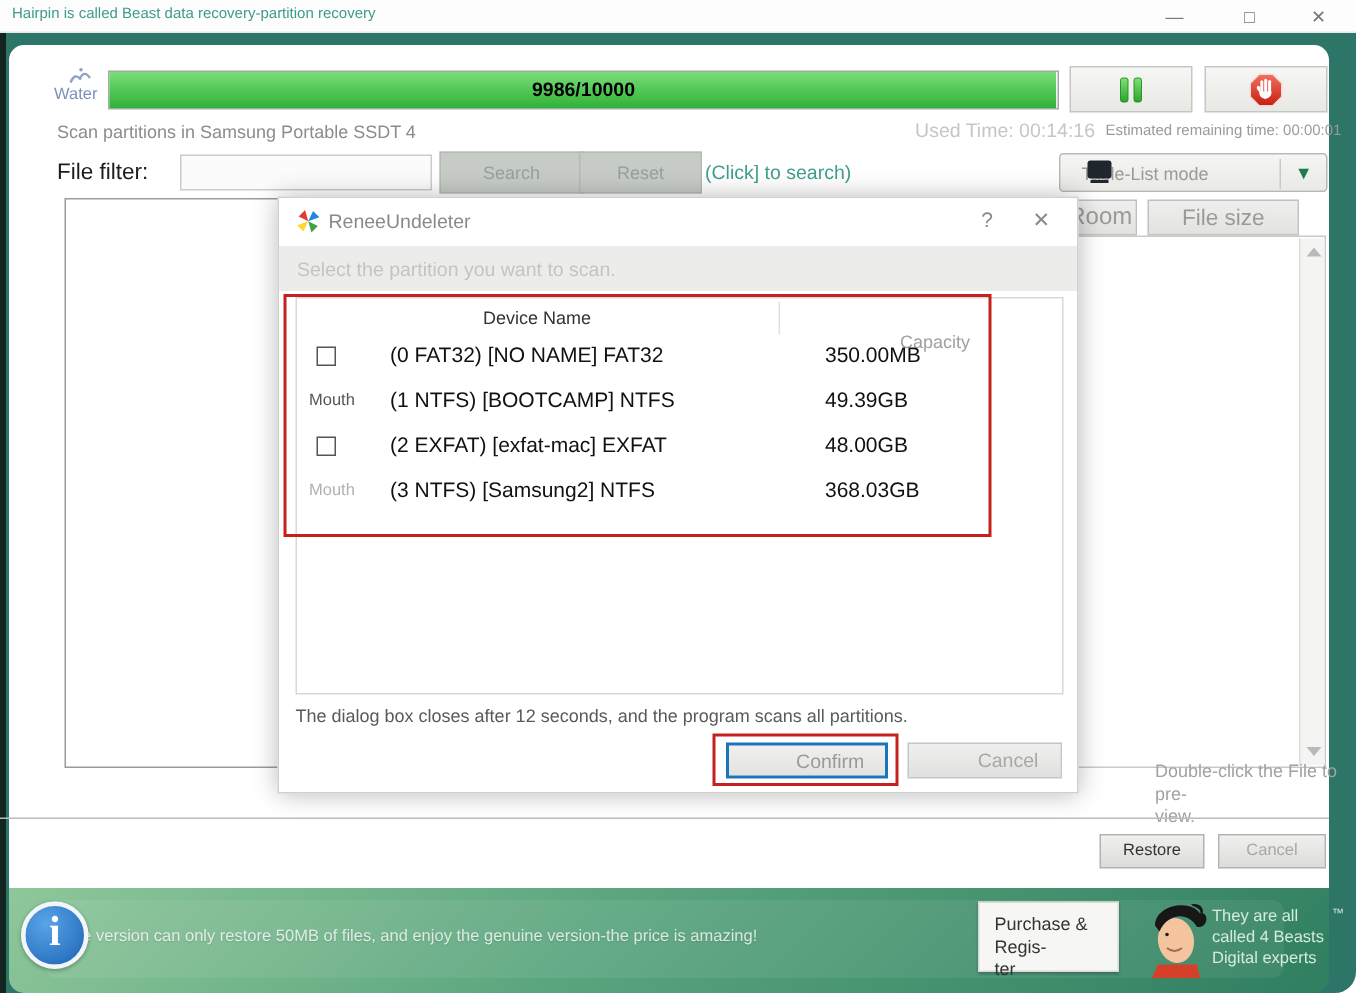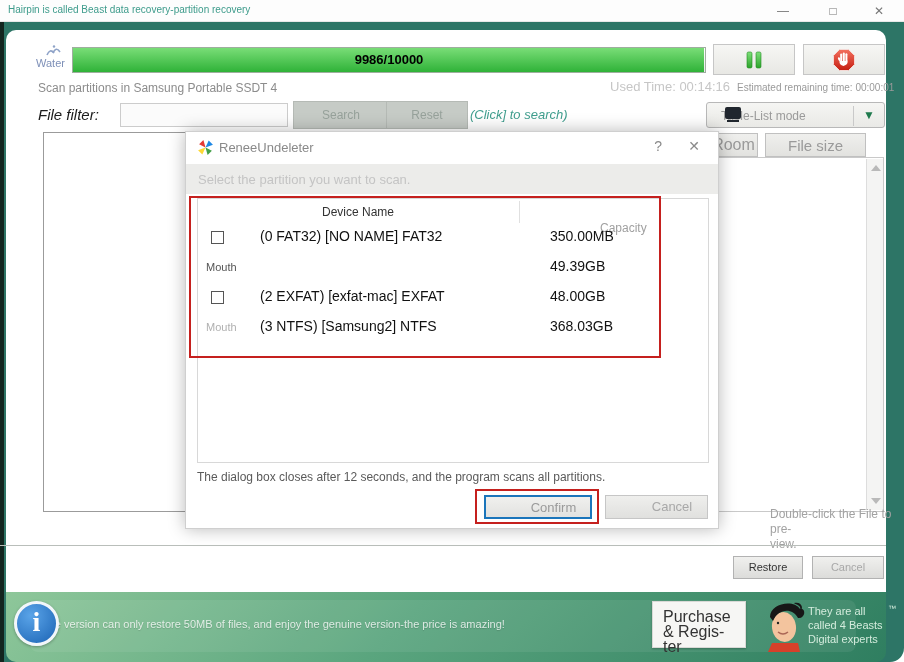--- a/index.html
+++ b/index.html
@@ -22,24 +22,24 @@
   .water-label { left:36px; top:57px; font-size:11px; color:#7e90b8; }
   .progress-track { left:72px; top:47px; width:634px; height:26px; border:1px solid #9fae9f; background:linear-gradient(#fff,#e9e9e9); }
   .progress-fill { position:absolute; left:0; top:0; height:100%; background:linear-gradient(#79dd77,#2fb238); }
   .progress-label { position:absolute; left:0; top:0; width:100%; height:100%; text-align:center; line-height:24px; font-size:13px; font-weight:bold; color:#000; }
   .ctrl-btn { top:44px; width:82px; height:31px; background:linear-gradient(#f6f6f4,#e8e8e4); border:1px solid #c6c6c6; display:flex; align-items:center; justify-content:center; cursor:pointer; }
   .status-line { left:38px; top:81px; font-size:12px; color:#8c8c8c; }
   .used-time { left:560px; top:79px; width:170px; text-align:right; font-size:13px; color:#c6c6c6; }
   .remaining { left:737px; top:82px; width:167px; font-size:10px; color:#9a9a9a; white-space:nowrap; overflow:hidden; }
 
   
-  .filter-label { left:38px; top:106px; font-size:15px; color:#1c1c1c;font-style:italic; }
+  .filter-label { left:38px; top:106px; font-size:15px; color:#1c1c1c; }
   .filter-input { left:120px; top:103px; width:168px; height:24px; border:1px solid #ccc; background:#fbfbfb; font-size:12px; padding:0 6px; font-family:"Liberation Sans",sans-serif; }
   .grey-btn { top:101px; height:28px; background:#c6cbc6; border:1px solid #b5bab5; color:#97a29b; font-size:12px; text-align:center; cursor:pointer; }
-  .hint { left:470px; top:107px; font-size:13px; color:#3f9e8e;font-style:italic; }
+  .hint { left:470px; top:107px; font-size:13px; color:#3f9e8e; }
 
   
   .mode-dd { left:706px; top:102px; width:179px; height:26px; background:linear-gradient(#f5f5f3,#e9e9e6); border:1px solid #b8b8b8; border-radius:3px; cursor:pointer; }
   .mode-label { position:absolute; left:14px; top:6px; font-size:12px; color:#9a9a9a; }
   .mode-sep { position:absolute; right:30px; top:3px; width:1px; height:20px; background:#c9c9c9; }
   .mode-caret { position:absolute; right:9px; top:5px; font-size:12px; color:#1f7a4d; }
   .mode-icon { position:absolute; left:18px; top:4px; width:16px; height:12px; background:#20262e; border-radius:2px; }
   .mode-icon:after { content:""; position:absolute; left:2px; top:13px; width:12px; height:2px; background:#20262e; }
 
   
@@ -74,21 +74,21 @@
   .dlg-note { position:absolute; left:11px; top:338px; font-size:12px; color:#5a5a5a; }
   .dlg-btn { position:absolute; top:363px; height:24px; font-size:13px; text-align:center; line-height:22px; cursor:pointer;padding-left:31px; }
   .confirm { left:298px; width:108px; background:linear-gradient(#f0f0ee,#e2e2e0); border:2px solid #1b75bb; color:#9a9a9a; }
   .dcancel { left:419px; width:103px; background:linear-gradient(#efefed,#e0e0de); border:1px solid #c6c6c6; color:#a8a8a8; }
   .red-rect { border:2px solid #c5201e; background:transparent; pointer-events:none; }
 
   
   .info-circle { left:14px; top:601px; width:45px; height:45px; border-radius:50%; background:radial-gradient(circle at 35% 30%,#5aa4e8,#1b63b4); border:3px solid #f2f6fa; box-shadow:0 1px 3px rgba(0,0,0,0.3); z-index:3; }
   .info-circle span { position:absolute; left:0; top:2px; width:100%; text-align:center; font-family:"Liberation Serif",serif; font-size:28px; font-weight:bold; color:#fff; }
   .promo { left:20px; top:618px; width:560px; font-size:11px; color:rgba(255,255,255,0.78); text-shadow:0 1px 1px rgba(0,0,0,0.15); z-index:2; }
-  .purchase { left:652px; top:601px; width:94px; height:47px; background:#f6f6f4; border:1px solid #d9d9d6; box-shadow:0 1px 2px rgba(0,0,0,0.25); font-size:16px; color:#333; padding:7px 0 0 10px; line-height:15px; cursor:pointer; }
+  .purchase { left:652px; top:601px; width:94px; height:47px; background:#f6f6f4; border:1px solid #d9d9d6; box-shadow:0 1px 2px rgba(0,0,0,0.25); font-size:12px; color:#333; padding:7px 0 0 10px; line-height:15px; cursor:pointer; }
   .brand { left:808px; top:604px; width:92px; font-size:11px; color:#d4ecdd; line-height:14px; z-index:2; }
   .brand .tm { position:absolute; right:4px; top:-2px; font-size:8px; }
 </style>
 </head>
 <body>
 
 <div id="app">
 
   <div class="abs titlebar">
     <div class="abs title">Hairpin is called Beast data recovery-partition recovery</div>
@@ -196,20 +196,21 @@
       <div class="tbl-vsep"></div>
       <div class="tbl-headcap">Capacity</div>
 
       <div class="prow" style="top:26px">
         <span class="cb"></span>
         <span class="pname">(0 FAT32) [NO NAME] FAT32</span>
         <span class="pcap">350.00MB</span>
       </div>
       <div class="prow" style="top:56px">
         <span class="mouth">Mouth</span>
+        <span class="pname">(1 NTFS) [BOOTCAMP] NTFS</span>
         <span class="pcap">49.39GB</span>
       </div>
       <div class="prow" style="top:86px">
         <span class="cb"></span>
         <span class="pname">(2 EXFAT) [exfat-mac] EXFAT</span>
         <span class="pcap">48.00GB</span>
       </div>
       <div class="prow muted" style="top:116px">
         <span class="mouth">Mouth</span>
         <span class="pname">(3 NTFS) [Samsung2] NTFS</span>

